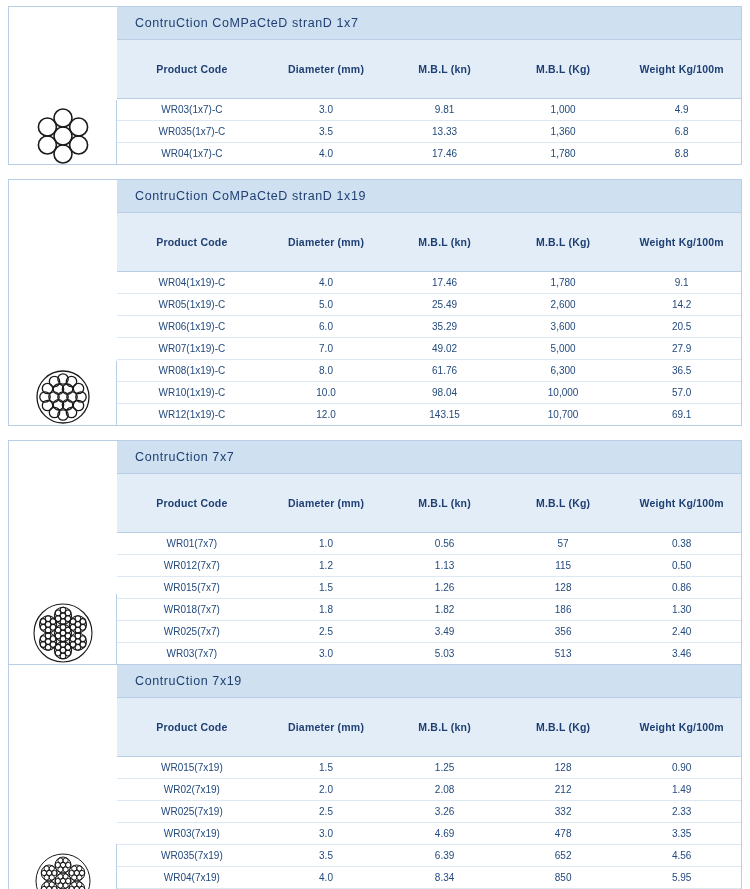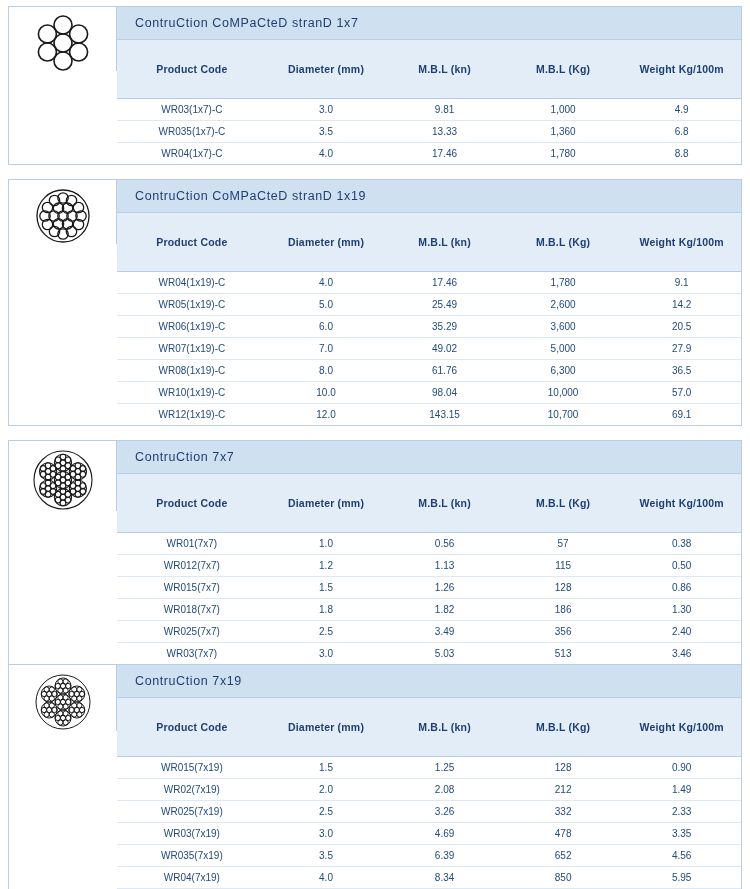--- a/index.html
+++ b/index.html
@@ -19,21 +19,21 @@
     box-sizing: border-box;
     padding: 6px 8px 6px 8px;
   }
   .block {
     border: 1px solid #b9cde4;
     margin-bottom: 14px;
     background: #ffffff;
   }
   .section {
     display: flex;
-    align-items: flex-start;
+    align-items: flex-end;
     border-bottom: 0;
   }
   .section + .section {
     border-top: 1px solid #b9cde4;
   }
   .icon-cell {
     width: 108px;
     min-width: 108px;
     border-right: 1px solid #b9cde4;
     background: #ffffff;

